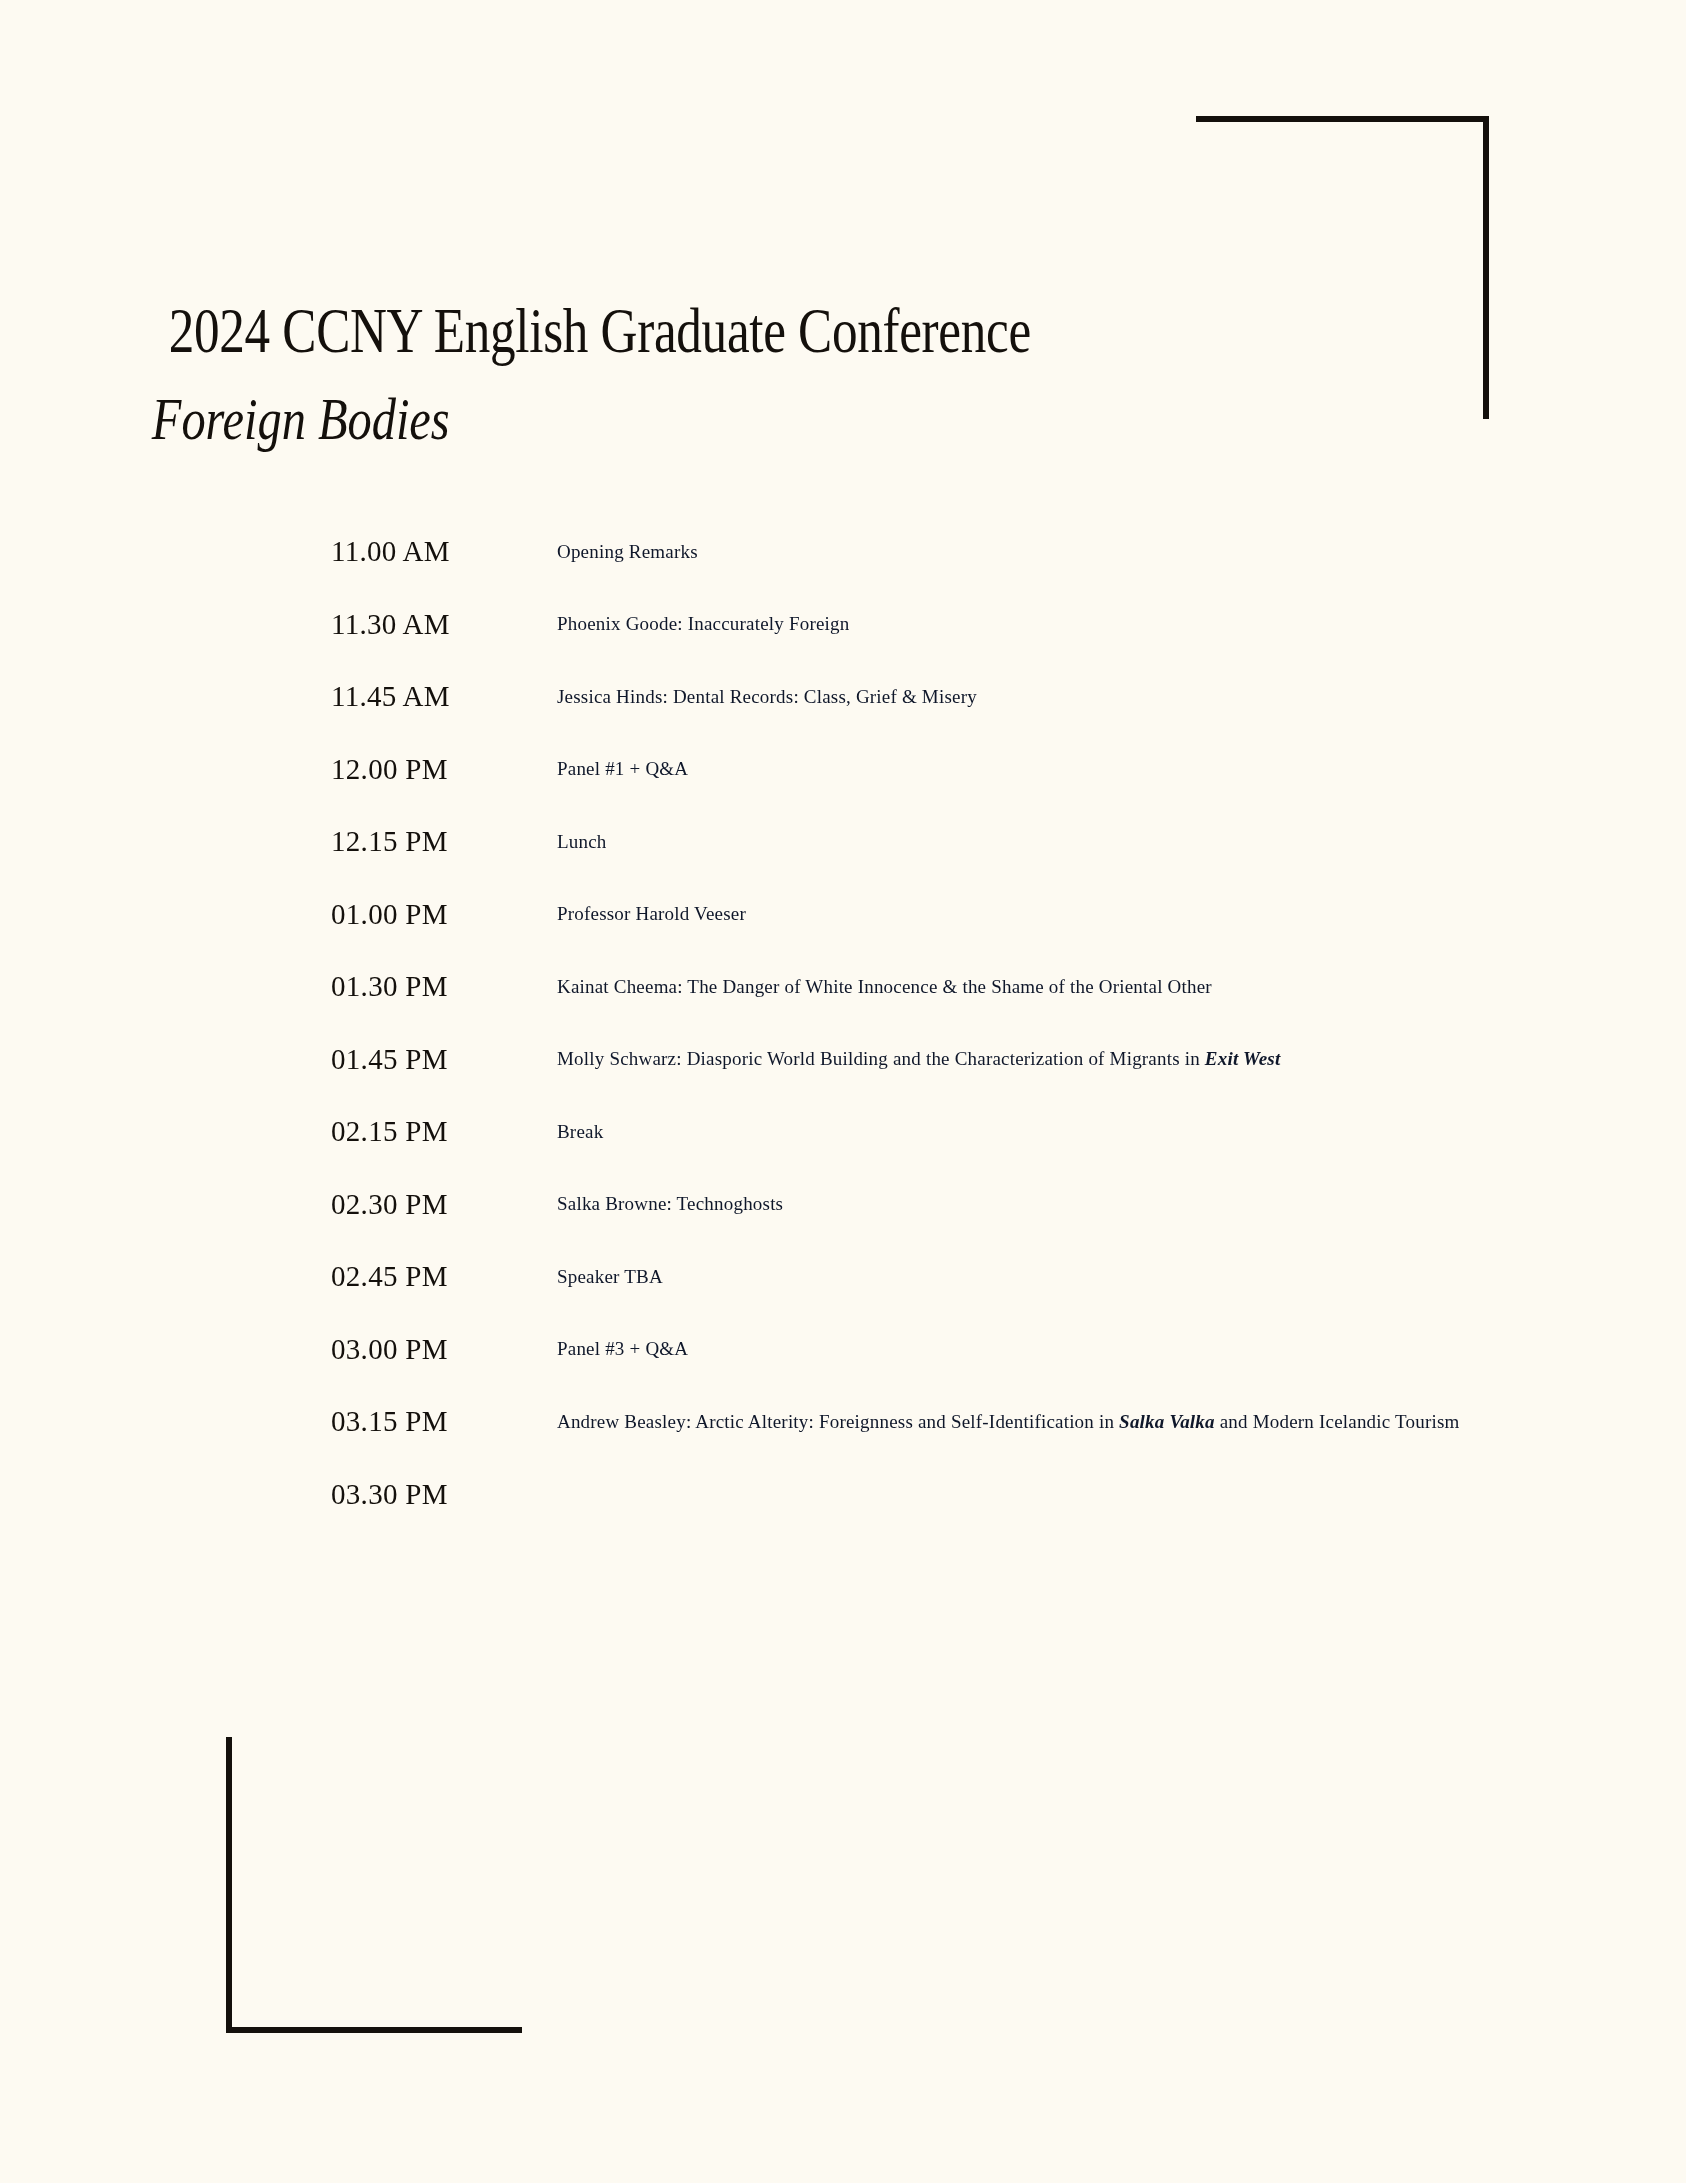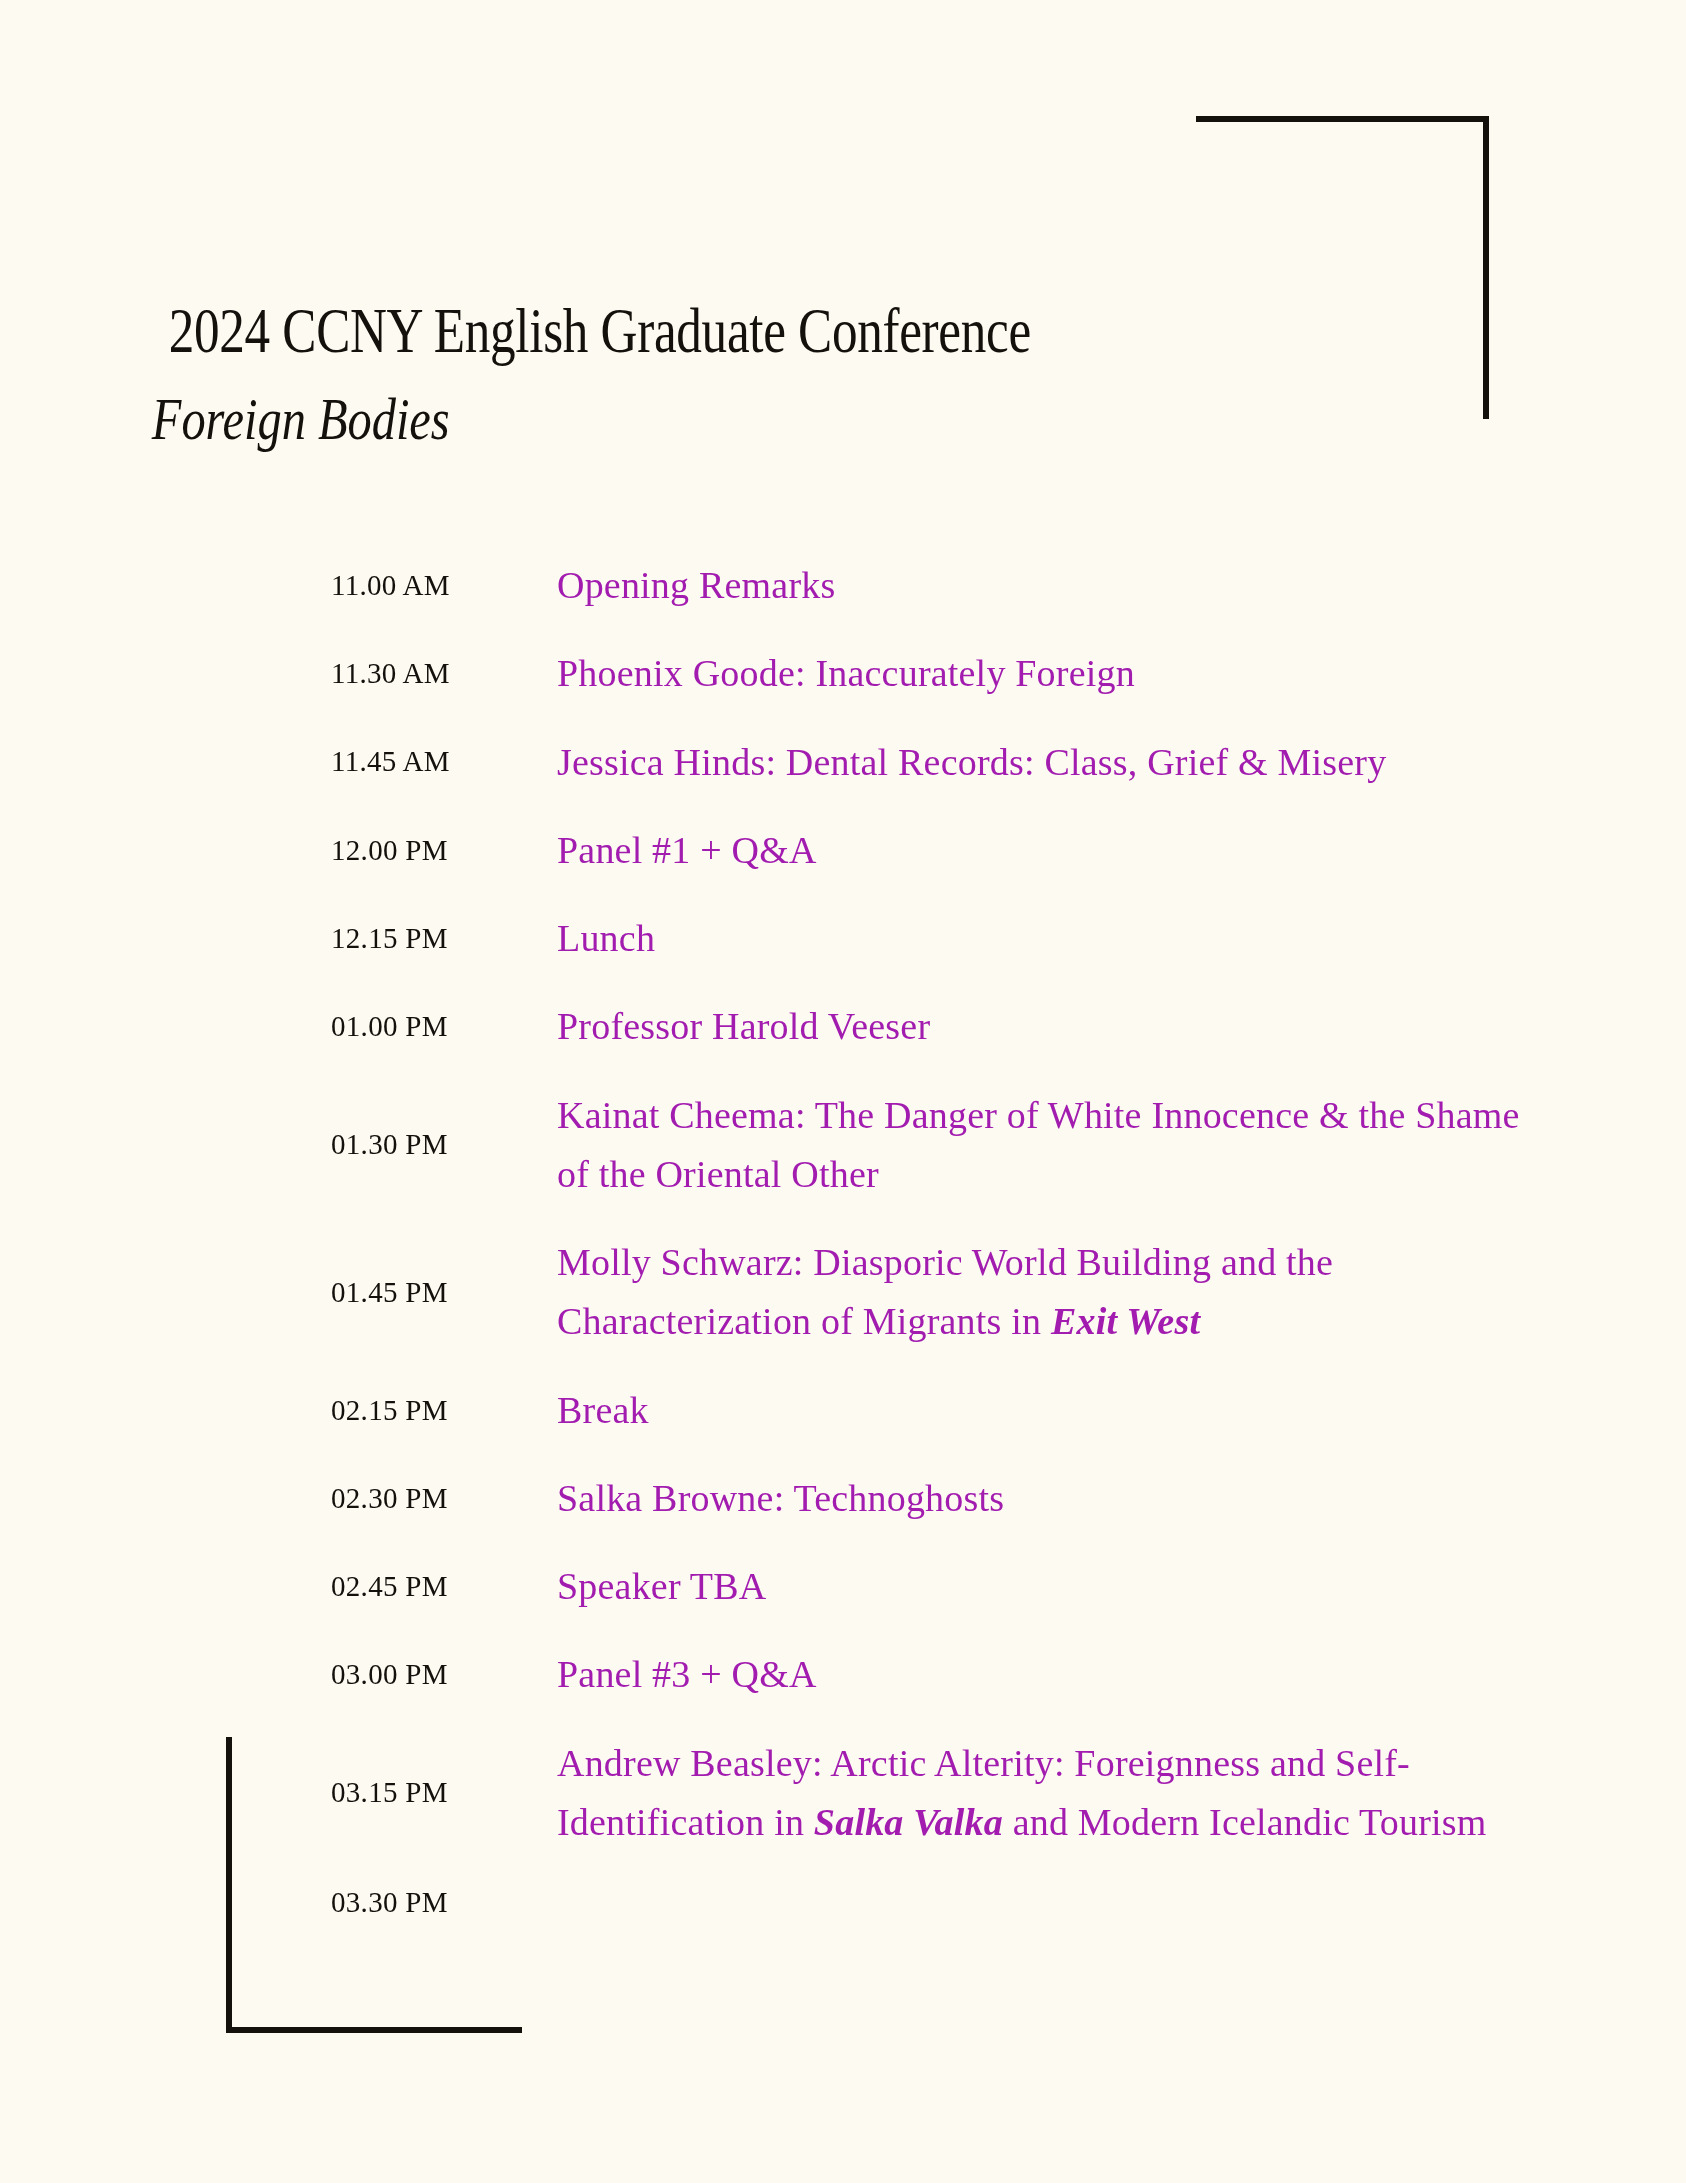--- a/index.html
+++ b/index.html
@@ -70,42 +70,41 @@
     white-space: nowrap;
     margin: 22px 0 0 0;
   }
 
   
   .schedule {
     position: absolute;
     top: 530px;
     left: 331px;
     width: 1197px;
-    margin-top: 26px;
   }
   .schedule-row {
     display: flex;
     align-items: center;
     margin-bottom: 29px;
   }
   .row-time {
     width: 226px;
     flex: 0 0 226px;
     font-size: 29px;
     line-height: 1.5;
     letter-spacing: 0.3px;
     color: #14100c;
     white-space: nowrap;
   }
   .row-event {
     flex: 1 1 auto;
-    font-size: 38px;
+    font-size: 19px;
     line-height: 1.56;
     letter-spacing: 0.2px;
-    color: #a21caf;
+    color: #0f172a;
     max-width: 970px;
   }
   .row-event em {
     font-style: italic;
     font-weight: bold;
   }
 </style>
 </head>
 <body>
 

